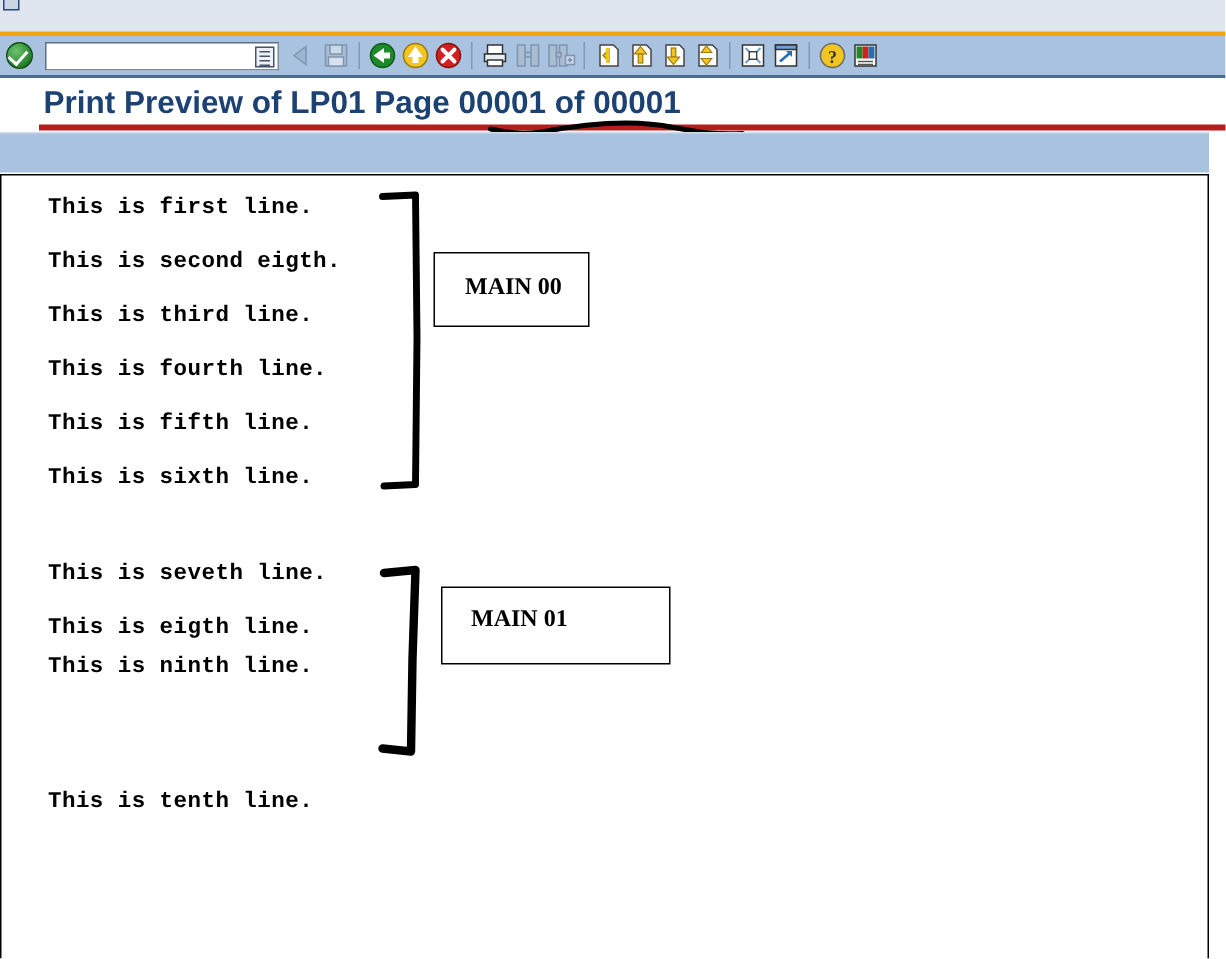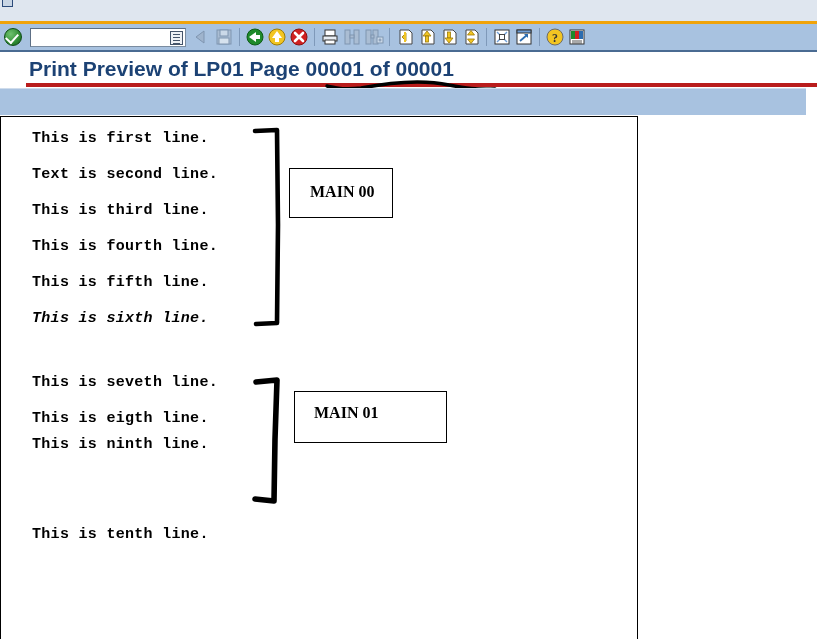--- a/index.html
+++ b/index.html
@@ -169,21 +169,21 @@
     left: 0; top: 88px;
     width: 806px; height: 26px;
     background: #a8c2e0;
     border-top: 1px solid #cfdcec;
   }
 
   
   .page {
     position: absolute;
     left: 0; top: 116px;
-    width: 638px; height: 523px;
+    width: 806px; height: 523px;
     background: #ffffff;
     border: 1px solid #000000;
     border-bottom: 0;
     box-sizing: border-box;
     overflow: hidden;
   }
   .doc-line {
     position: absolute;
     left: 31px;
     font-family: "Liberation Mono", "DejaVu Sans Mono", monospace;
@@ -385,25 +385,25 @@
 
   <svg class="anno-svg" style="left:325px; top:76px; width:180px; height:24px;" viewBox="0 0 180 24">
     <path d="M2 10 C 12 12, 20 14, 36 12 C 62 7, 96 3, 124 9 C 140 12, 152 14, 170 13" fill="none" stroke="#000000" stroke-width="3.4" stroke-linecap="round"></path>
   </svg>
 
   <div class="blueband"></div>
 
   <div class="page">
 
     <div class="doc-line" style="top:13px;">This is first line.</div>
-    <div class="doc-line" style="top:49px;">Text is second line.</div>
+    <div class="doc-line" style="top:49px;">This is second eigth.</div>
     <div class="doc-line" style="top:85px;">This is third line.</div>
     <div class="doc-line" style="top:121px;">This is fourth line.</div>
     <div class="doc-line" style="top:157px;">This is fifth line.</div>
-    <div class="doc-line" style="top:193px;font-style:italic;">This is sixth line.</div>
+    <div class="doc-line" style="top:193px;">This is sixth line.</div>
 
     <div class="doc-line" style="top:257px;">This is seveth line.</div>
     <div class="doc-line" style="top:293px;">This is eigth line.</div>
     <div class="doc-line" style="top:319px;">This is ninth line.</div>
     <div class="doc-line" style="top:365px;margin-top:44px;">This is tenth line.</div>
 
     <svg class="anno-svg" style="left:248px; top:8px; width:36px; height:205px;" viewBox="0 0 36 205">
       <path d="M6 6 L28 5 L29 100 L28 198 L7 199" fill="none" stroke="#000000" stroke-width="4.6" stroke-linecap="round" stroke-linejoin="round"></path>
     </svg>
 

